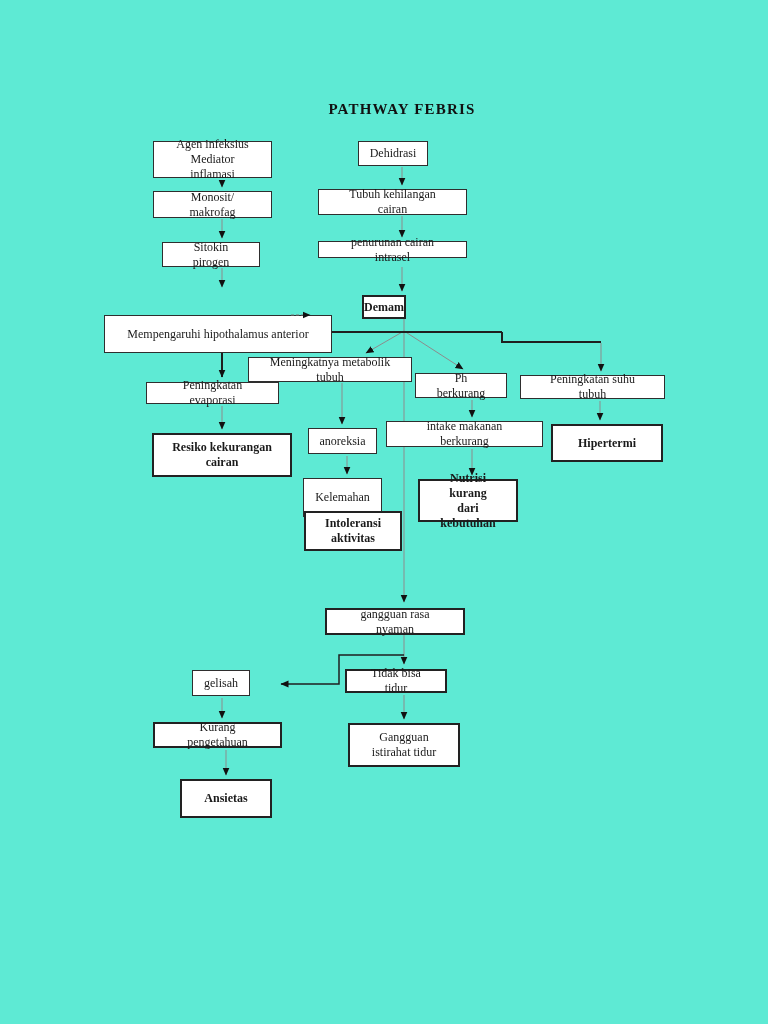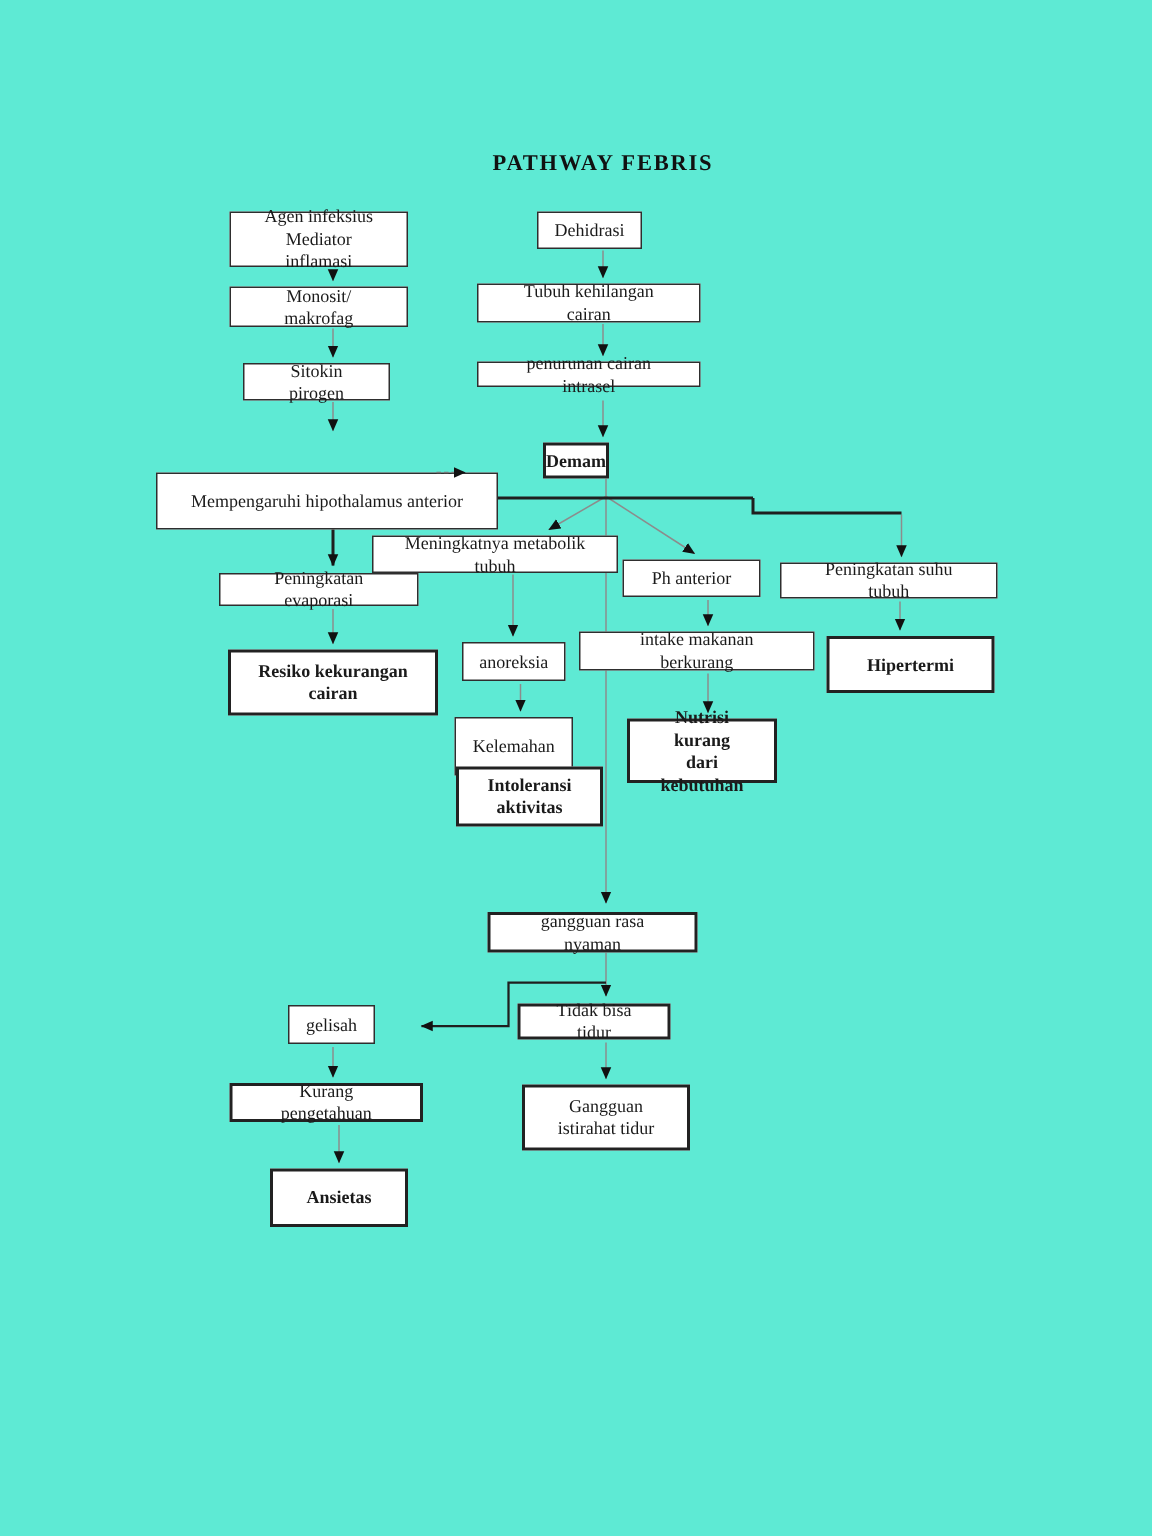--- a/index.html
+++ b/index.html
@@ -125,21 +125,21 @@
 Mediator inflamasi</div>
   <div class="node n-monosit">Monosit/ makrofag</div>
   <div class="node n-sitokin">Sitokin pirogen</div>
   <div class="node n-hipotalamus">Mempengaruhi hipothalamus anterior</div>
   <div class="node n-dehidrasi">Dehidrasi</div>
   <div class="node n-tubuh">Tubuh kehilangan cairan</div>
   <div class="node n-penurunan">penurunan cairan intrasel</div>
   <div class="node n-demam bold thick">Demam</div>
   <div class="node n-evaporasi">Peningkatan evaporasi</div>
   <div class="node n-metabolik">Meningkatnya metabolik tubuh</div>
-  <div class="node n-ph">Ph anterior</div>
+  <div class="node n-ph">Ph berkurang</div>
   <div class="node n-suhu">Peningkatan suhu tubuh</div>
   <div class="node n-resiko bold thick">Resiko kekurangan
 cairan</div>
   <div class="node n-anoreksia">anoreksia</div>
   <div class="node n-intake">intake makanan berkurang</div>
   <div class="node n-hipertermi bold thick">Hipertermi</div>
   <div class="node n-kelemahan">Kelemahan</div>
   <div class="node n-nutrisi bold thick">Nutrisi kurang
 dari kebutuhan</div>
   <div class="node n-intoleransi bold thick">Intoleransi

